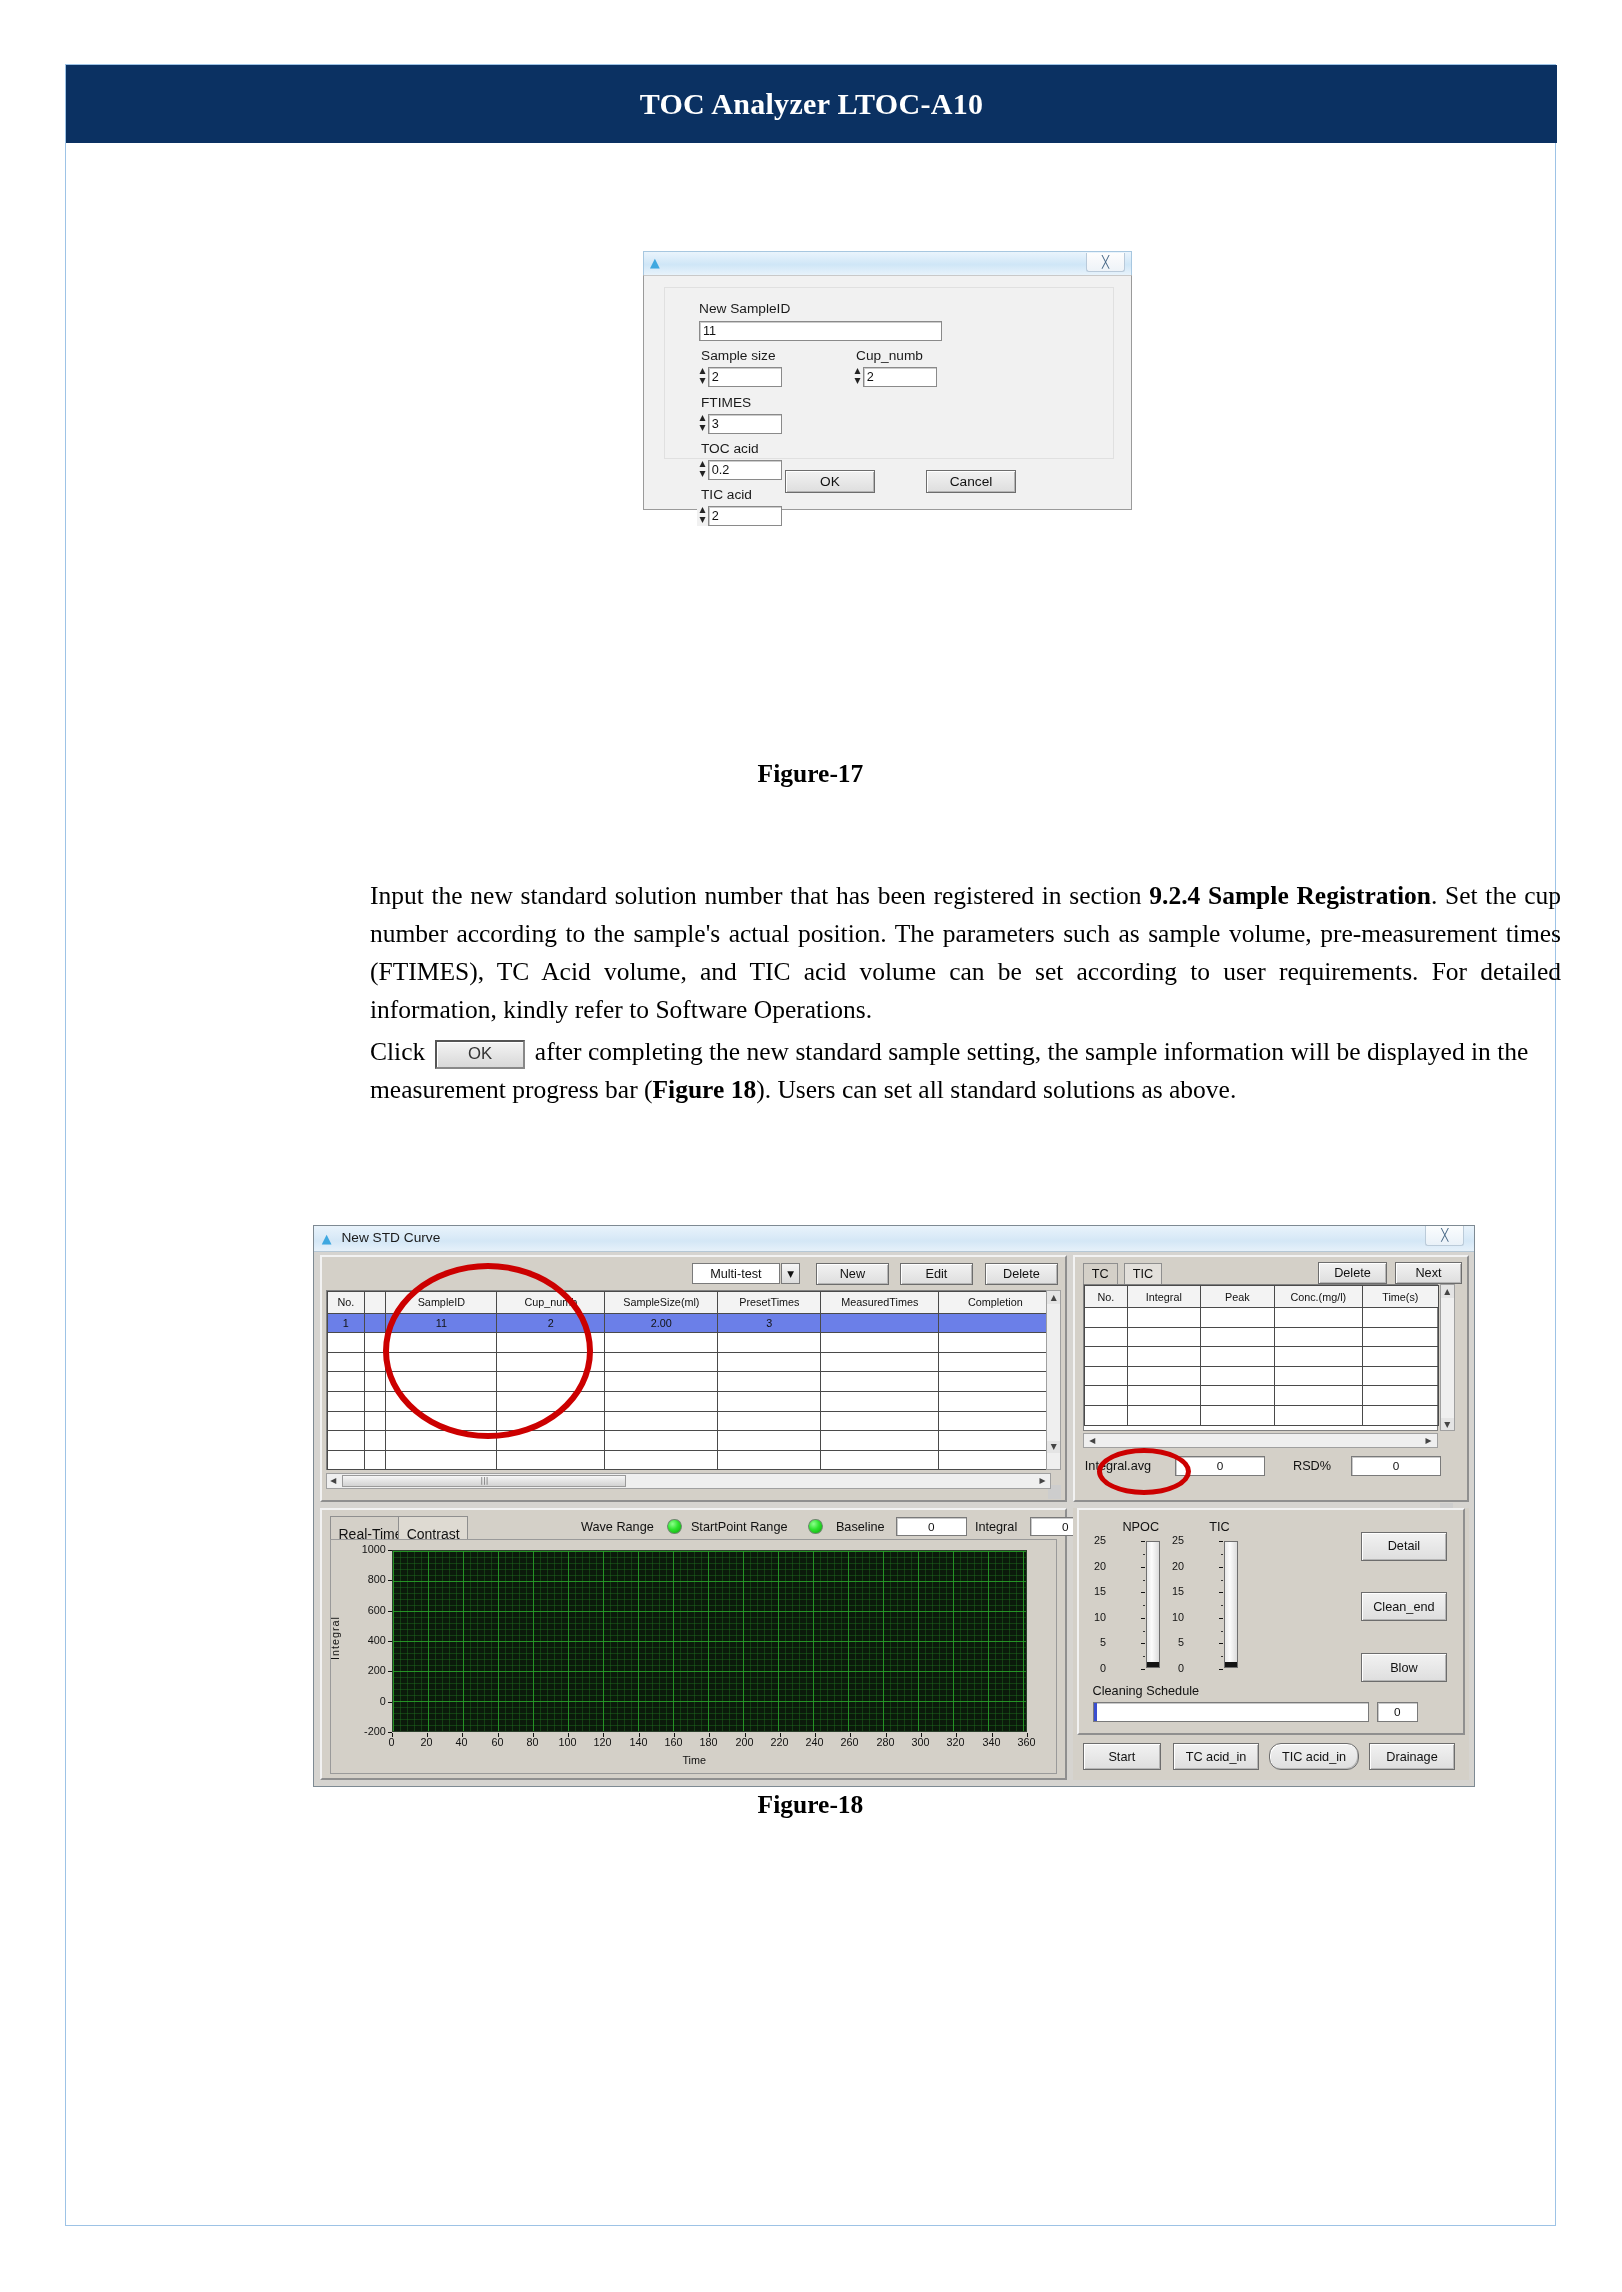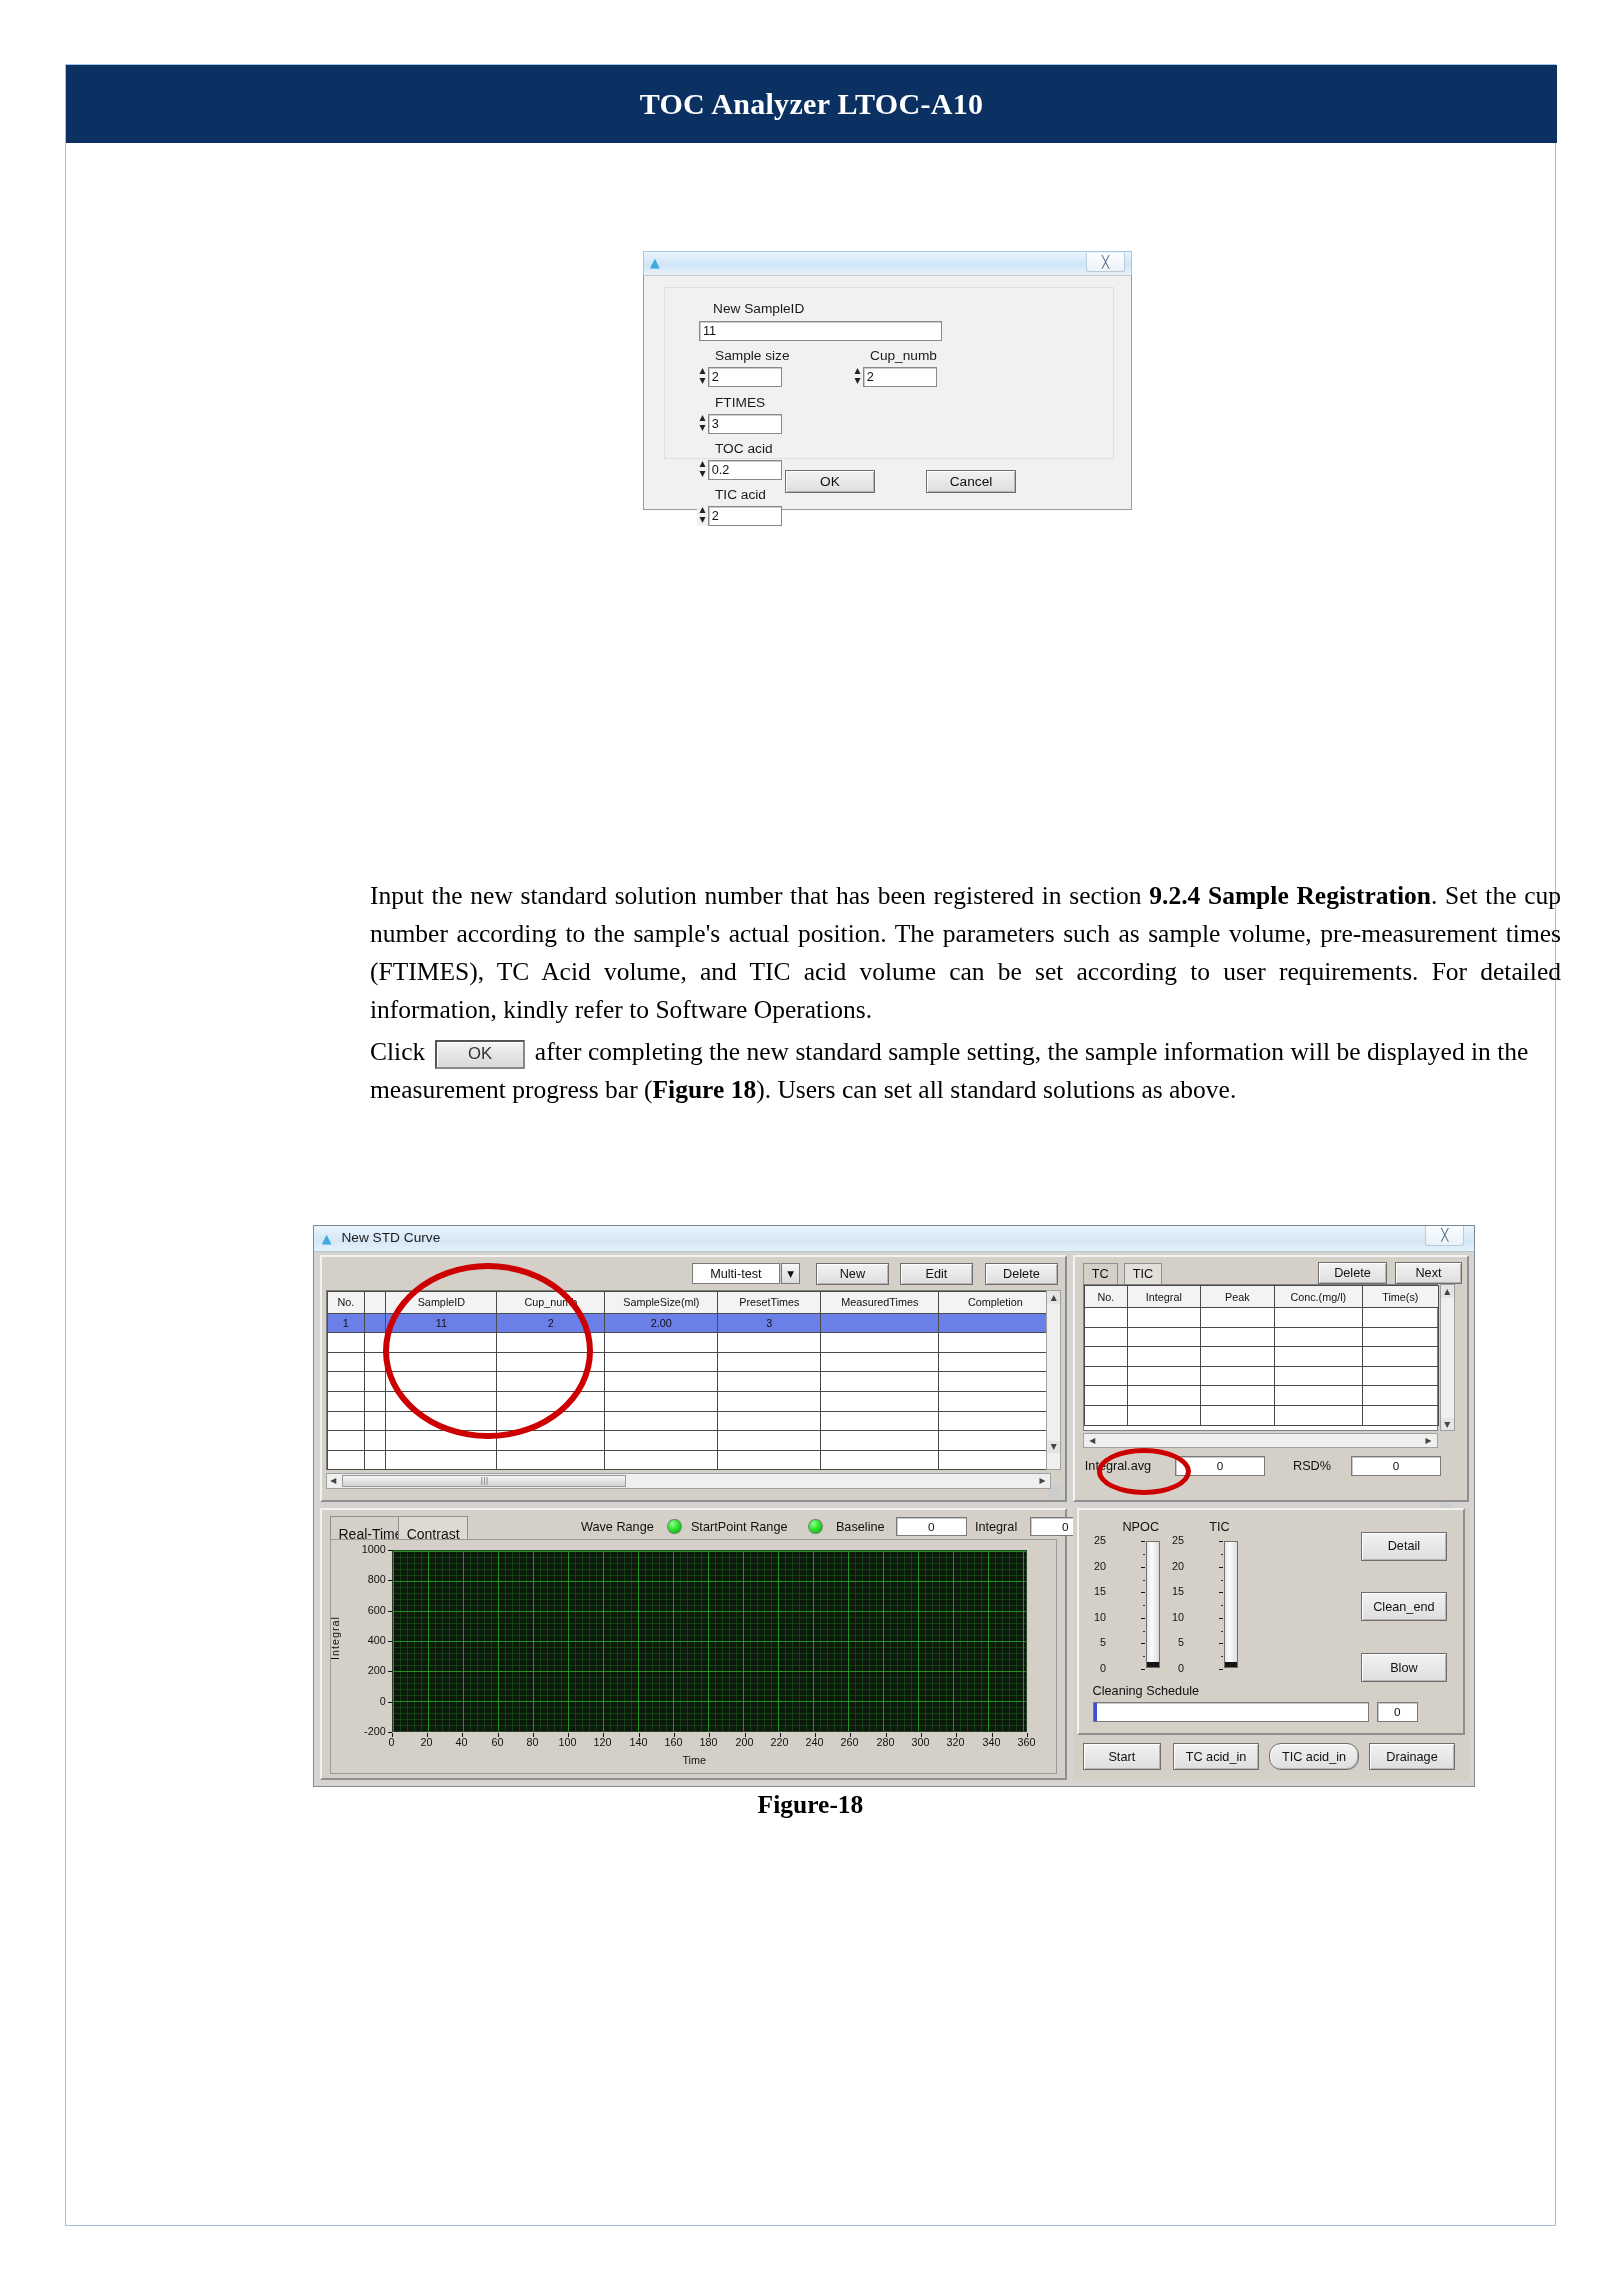--- a/index.html
+++ b/index.html
@@ -78,21 +78,21 @@
     border:1px solid #9a9a9a;
     border-top:1px solid #c9c9c9;
   }
   #fig17-group{
     position:absolute; left:19.6px; top:11.8px; width:450px; height:172px;
     border:1px solid #e0e0e0;
   }
   .f17-label{
     position:absolute;
     font-family:"Liberation Sans", sans-serif;
-    font-size:13.7px; color:#1a1a1a; white-space:nowrap;margin-left:14px;
+    font-size:13.7px; color:#1a1a1a; white-space:nowrap;
   }
   .f17-text{
     position:absolute; height:20.6px;
     background:#ffffff; border:1px solid #8a8a8a;
     box-shadow: inset 1px 1px 0 #cccccc;
     font-family:"Liberation Sans", sans-serif; font-size:12.7px; color:#111;
     display:flex; align-items:center; padding-left:2.9px;
   }
   .spin-wrap{ position:absolute; height:20.6px; display:flex; }
   .spin-btns{
@@ -475,20 +475,21 @@
           <span>▼</span>
         </div>
         <div class="spin-field">2</div>
       </div>
 
       <div id="fig17-ok" class="win-btn">OK</div>
       <div id="fig17-cancel" class="win-btn">Cancel</div>
     </div>
   </div>
 
+  <div id="cap17" class="fig-caption">Figure-17</div>
 
   <div id="bodytext">
     <p><span>Input the new standard solution number that has been registered in section </span><b>9.2.4 Sample Registration</b><span>. Set the cup number according to the sample's actual position. The parameters such as sample volume, pre-measurement times (FTIMES), TC Acid volume, and TIC acid volume can be set according to user requirements. For detailed information, kindly refer to Software Operations.</span></p>
     <p id="para2"><span>Click</span><span id="inline-ok">OK</span><span>after completing the new standard sample setting, the sample information will be displayed in the measurement progress bar (</span><b>Figure 18</b><span>). Users can set all standard solutions as above.</span></p>
   </div>
 
   <div id="fig18">
 
     <div id="f18-titlebar">
       <div id="f18-appicon">▲</div>

